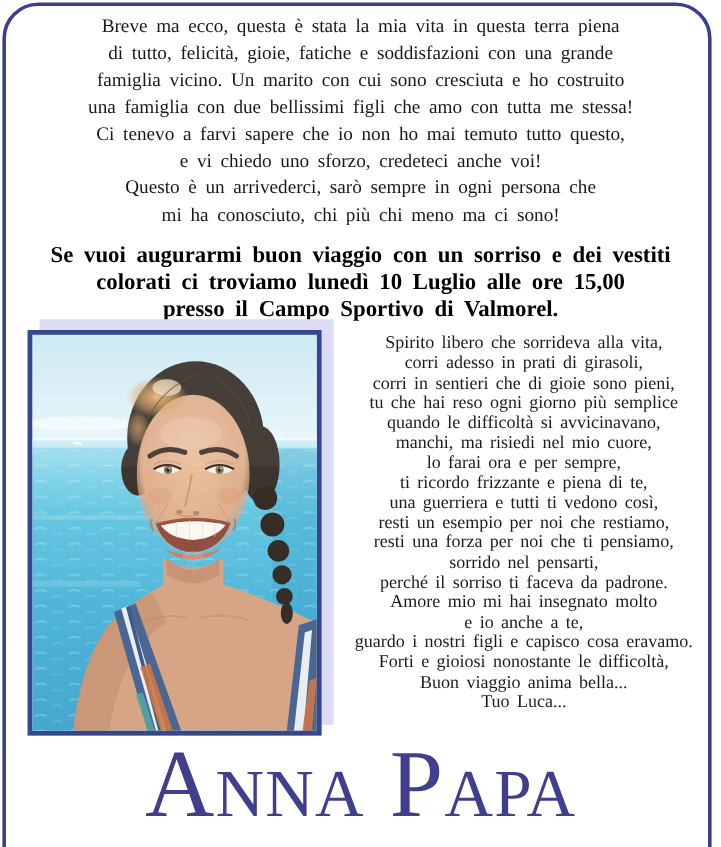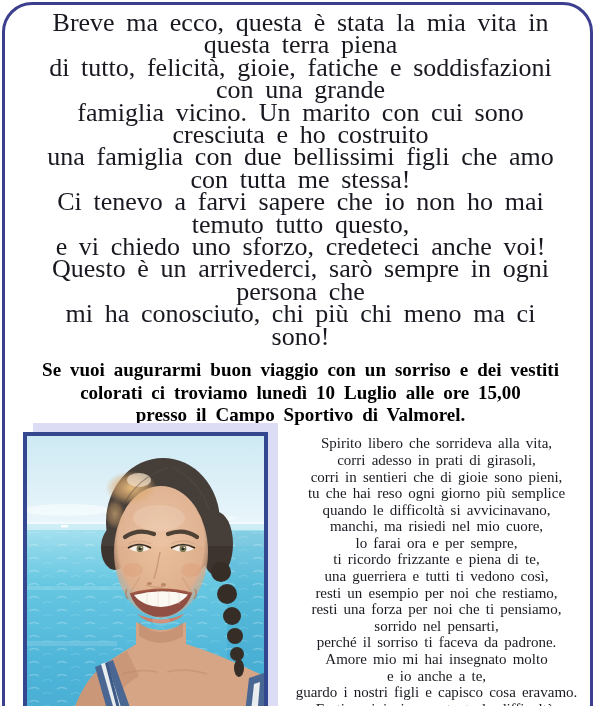--- a/index.html
+++ b/index.html
@@ -14,21 +14,21 @@
     position:absolute; left:2px; top:2px;
     width:591px; height:742px;
     border:3px solid #3c3f8e;
     border-radius:30px;
     box-sizing:border-box;
     pointer-events:none;
   }
   .content { position:absolute; inset:0; padding-top:12px; }
   .intro {
     margin:0 34px;
-    font-size:26px; line-height:22.4px;
+    font-size:16px; line-height:22.4px;
     text-align:center; word-spacing:0.2em;
     color:#181820; white-space:pre-line;
   }
   .invitation {
     margin:11px 40px 0;
     font-weight:bold;
     font-size:19px; line-height:22.4px;
     text-align:center; word-spacing:0.22em;
     color:#000000; white-space:pre-line;
   }

